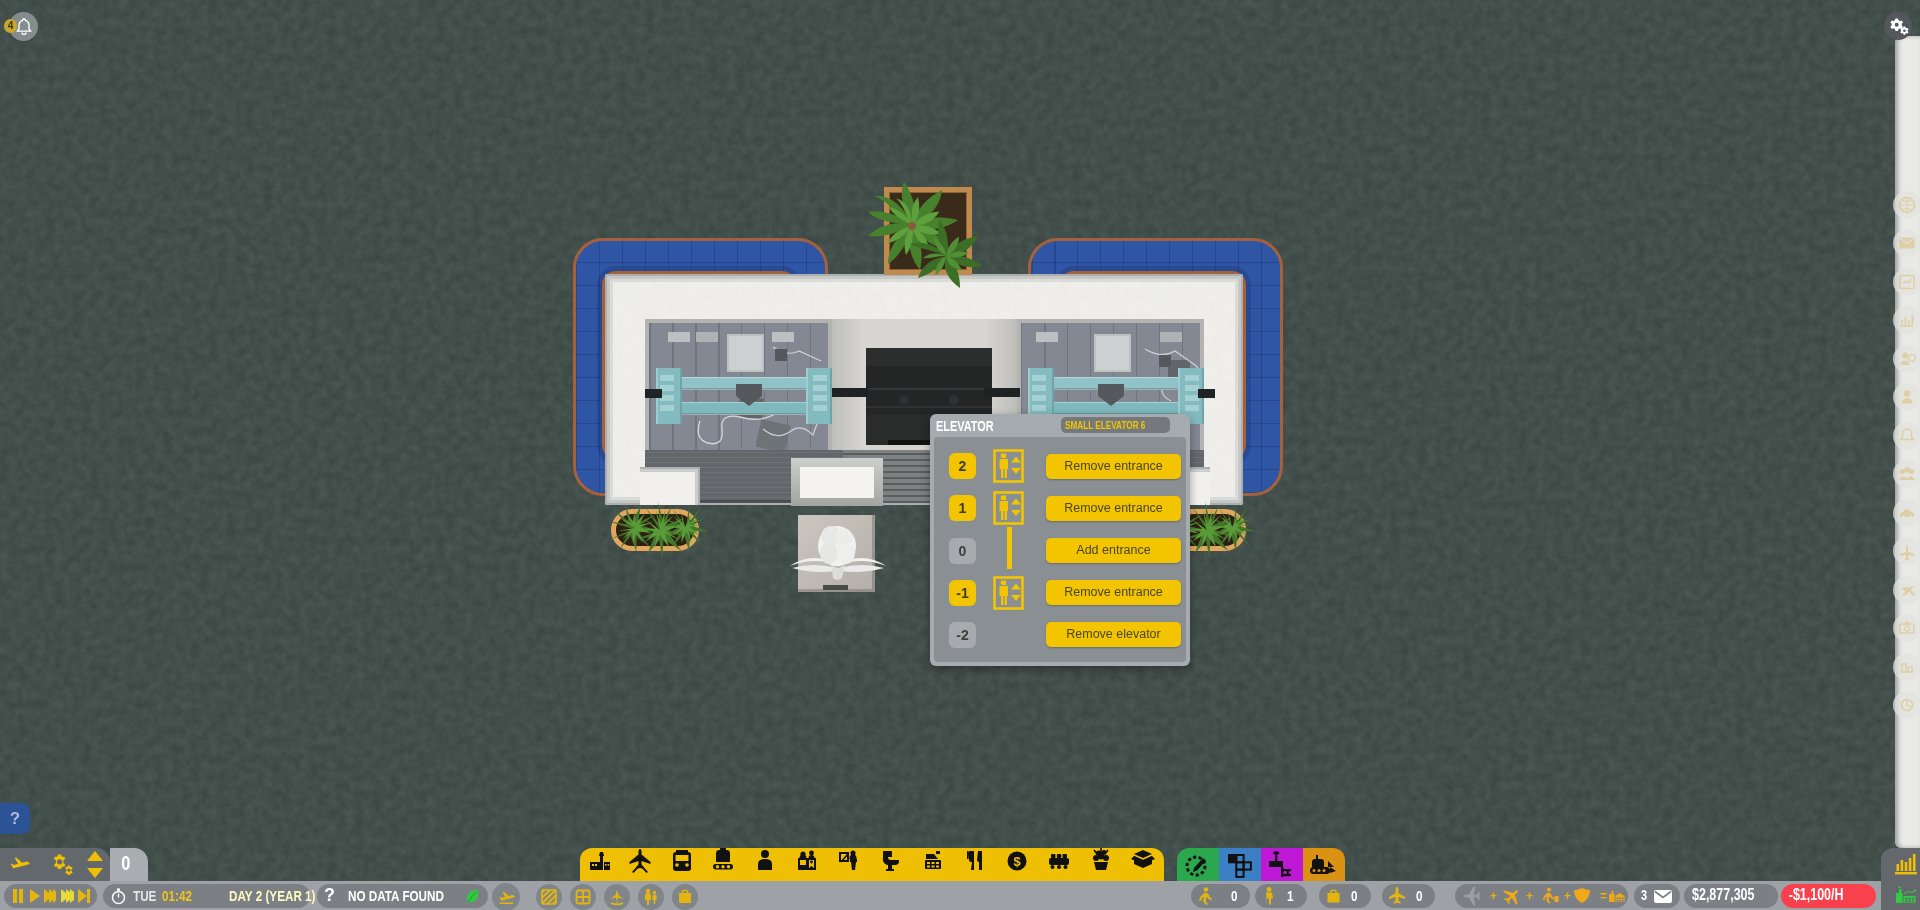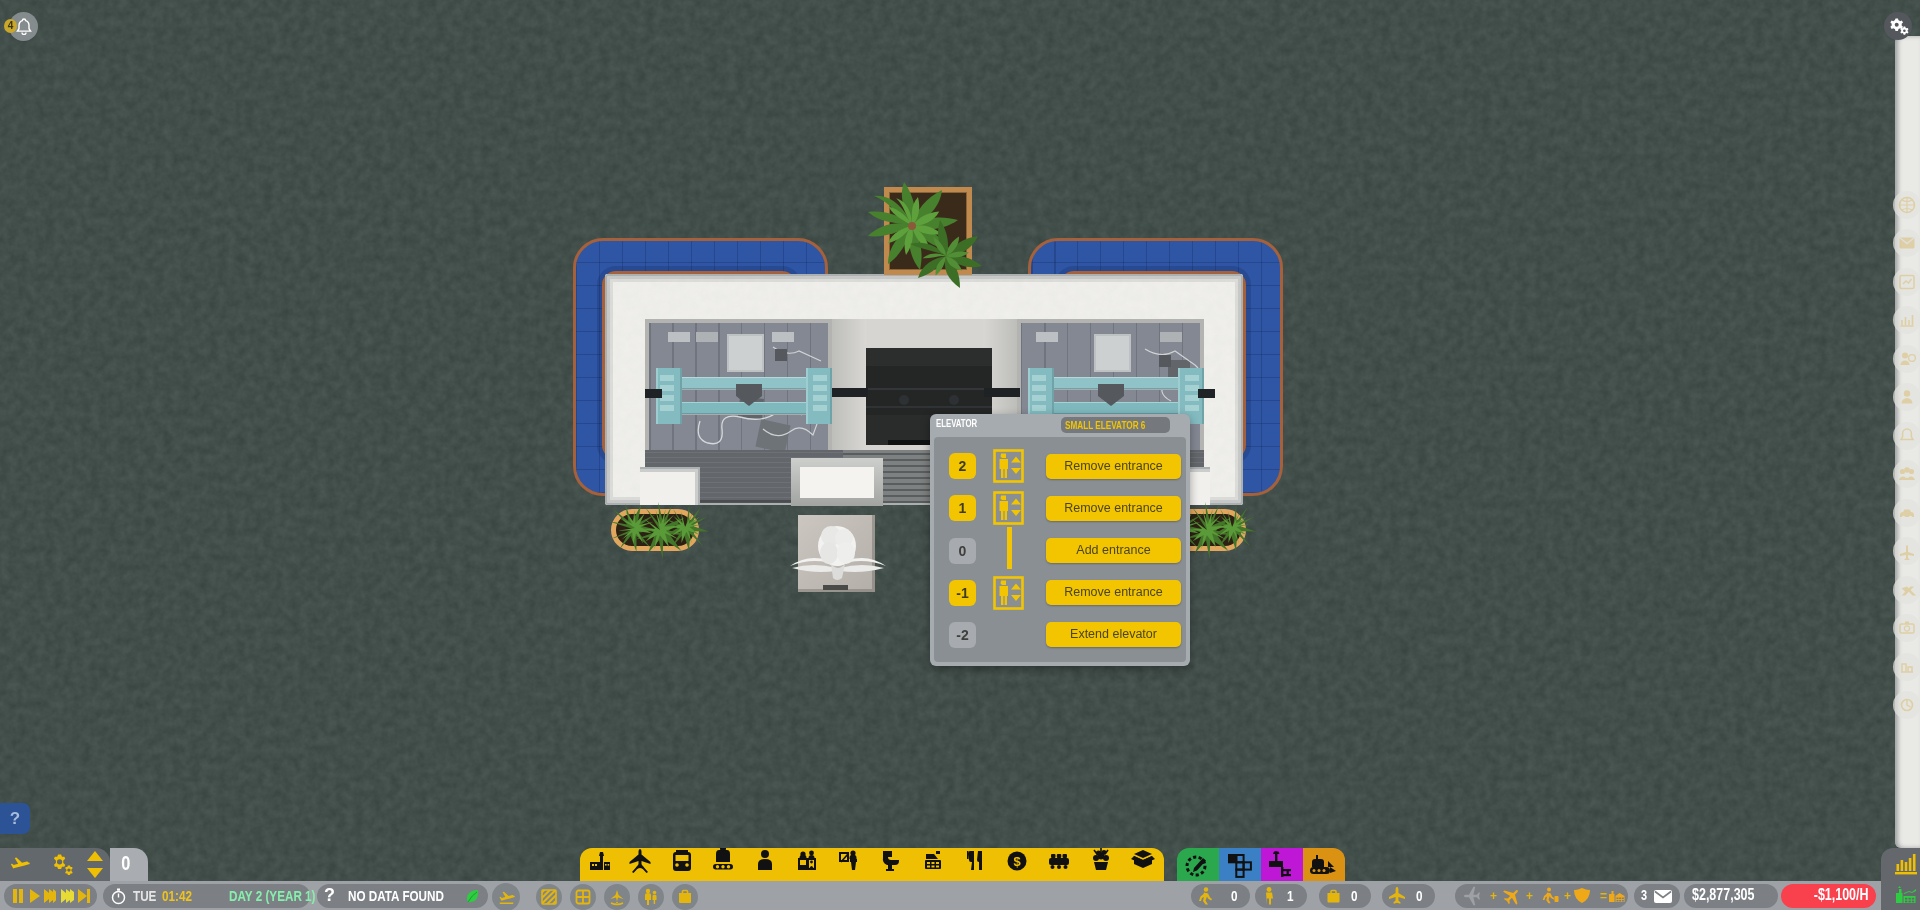--- a/index.html
+++ b/index.html
@@ -257,21 +257,21 @@
           <path d="M0 0 L-22 -7 L-5 -4 L-17 -17 L-4 -7 L-7 -22 L-1 -6 L7 -21 L4 -5 L20 -13 L6 -3 L22 1 L5 3 L15 16 L3 6 L3 20 L-2 6 L-12 18 L-4 4 L-20 9 Z" transform="scale(0.9) rotate(60)"></path>
         </g>
 <g transform="translate(82,29)">
           <path d="M0 0 L-22 -7 L-5 -4 L-17 -17 L-4 -7 L-7 -22 L-1 -6 L7 -21 L4 -5 L20 -13 L6 -3 L22 1 L5 3 L15 16 L3 6 L3 20 L-2 6 L-12 18 L-4 4 L-20 9 Z" transform="scale(0.75) rotate(100)"></path>
         </g>
 </g>
 </svg>
 
 <div class="abs" style="left:930px;top:414px;width:260px;height:252px;background:#A6ABAF;border-radius:6px;box-shadow:0 3px 10px rgba(0,0,0,0.35);">
 
-  <div class="abs" style="left:6px;top:4px;color:#FFFFFF;font-size:10px;font-weight:bold;"><span class="cond">ELEVATOR</span></div>
+  <div class="abs" style="left:6px;top:4px;color:#FFFFFF;font-size:14px;font-weight:bold;"><span class="cond">ELEVATOR</span></div>
 
   <div class="abs" style="left:131px;top:3px;width:109px;height:16px;background:#75797E;border-radius:5px;color:#F2C500;font-size:10.5px;font-weight:bold;line-height:16px;"><span class="cond" style="margin-left:4px;">SMALL ELEVATOR 6</span></div>
 
   <div class="abs" style="left:4px;top:23px;width:252px;height:225px;background:#8A8F94;border-radius:4px;"></div>
 
   <div class="abs" style="left:19px;top:39px;width:27px;height:26px;background:#F2C500;border-radius:6px;color:#3F3B20;font-weight:bold;font-size:14px;text-align:center;line-height:26px;">2</div>
 
   <svg class="abs" style="left:63px;top:35px;" width="31" height="34" viewBox="0 0 31 34">
         <g fill="#F2C500">
           <rect x="1.5" y="1.5" width="28" height="31" fill="none" stroke="#F2C500" stroke-width="2.6"></rect>
@@ -319,21 +319,21 @@
           <rect x="11.6" y="20" width="2.4" height="9"></rect>
           <path d="M18 13.5 l10 0 -5 -6 z"></path>
           <path d="M18 19 l10 0 -5 6 z"></path>
         </g>
       </svg>
 
   <div class="abs" style="left:116px;top:166px;width:135px;height:25px;background:#F2C500;border-radius:5px;color:#4A4520;font-size:12.5px;text-align:center;line-height:25px;box-shadow:0 1px 2px rgba(0,0,0,0.25);">Remove entrance</div>
 
   <div class="abs" style="left:19px;top:208px;width:27px;height:26px;background:#A7ABAF;border-radius:6px;color:#3F3F3B;font-weight:bold;font-size:14px;text-align:center;line-height:26px;">-2</div>
 
-  <div class="abs" style="left:116px;top:208px;width:135px;height:25px;background:#F2C500;border-radius:5px;color:#4A4520;font-size:12.5px;text-align:center;line-height:25px;box-shadow:0 1px 2px rgba(0,0,0,0.25);">Extend elevator</div>
+  <div class="abs" style="left:116px;top:208px;width:135px;height:25px;background:#F2C500;border-radius:5px;color:#4A4520;font-size:12.5px;text-align:center;line-height:25px;box-shadow:0 1px 2px rgba(0,0,0,0.25);">Remove elevator</div>
 </div>
 
 
 <div class="abs" style="left:9px;top:12px;width:29px;height:29px;border-radius:50%;background:rgba(145,150,153,0.85);"></div>
 
 <svg class="abs" style="left:15px;top:17px;" width="18" height="19" viewBox="0 0 18 19">
       <path d="M9 2 a1.6 1.6 0 0 1 1.6 1.6 a5 5 0 0 1 3.4 4.7 v3.4 l1.6 2.4 h-13.2 l1.6 -2.4 v-3.4 a5 5 0 0 1 3.4 -4.7 a1.6 1.6 0 0 1 1.6 -1.6 z" fill="none" stroke="#FFFFFF" stroke-width="1.4"></path>
       <path d="M7 15.4 a2 2 0 0 0 4 0" fill="none" stroke="#FFFFFF" stroke-width="1.3"></path>
     </svg>
 
@@ -633,21 +633,21 @@
 <svg class="abs" style="left:110px;top:888px;" width="17" height="17" viewBox="0 0 17 17">
       <circle cx="8.5" cy="9.5" r="6" fill="none" stroke="#FFFFFF" stroke-width="1.5"></circle>
       <rect x="7" y="0.5" width="3" height="2.2" fill="#FFFFFF"></rect>
       <path d="M8.5 9.5 v-4" stroke="#FFFFFF" stroke-width="1.4"></path>
     </svg>
 
 <div class="abs" style="left:133px;top:887px;color:#e5e5e5;font-size:15px;font-weight:bold;"><span class="cond">TUE</span></div>
 
 <div class="abs" style="left:162px;top:887px;color:#EFC31C;font-size:15px;font-weight:bold;"><span class="cond">01:42</span></div>
 
-<div class="abs" style="left:229px;top:887px;color:#86efac;font-size:15px;font-weight:bold;"><span class="cond">DAY 2 (YEAR 1)</span></div>
+<div class="abs" style="left:229px;top:887px;color:#fef9c3;font-size:15px;font-weight:bold;"><span class="cond">DAY 2 (YEAR 1)</span></div>
 
 <div class="abs" style="left:317px;top:884px;width:171px;height:24px;background:#7C8085;border-radius:12px;"></div>
 
 <div class="abs" style="left:324px;top:885px;color:#FFFFFF;font-size:18px;font-weight:bold;">?</div>
 
 <div class="abs" style="left:348px;top:887px;color:#FFFFFF;font-size:15px;font-weight:bold;"><span class="cond">NO DATA FOUND</span></div>
 
 <svg class="abs" style="left:464px;top:888px;" width="17" height="16" viewBox="0 0 17 16">
       <path d="M14 2 q-10 0 -11 8 q-0.5 5 4 4 q8 -1 7 -12 z" fill="#2ECC40"></path>
       <path d="M4 14 q4 -7 9 -10" stroke="#1A9E2C" stroke-width="1" fill="none"></path>
@@ -763,21 +763,21 @@
 <div class="abs" style="left:1641px;top:887px;color:#FFFFFF;font-size:14px;font-weight:bold;"><span class="cond">3</span></div>
 <svg class="abs" style="left:1654px;top:890px;" width="18" height="13" viewBox="0 0 18 13">
       <rect width="18" height="13" rx="2" fill="#FFFFFF"></rect>
       <path d="M1 1.5 l8 6 l8 -6" fill="none" stroke="#7C8085" stroke-width="1.7"></path>
     </svg>
 
 <div class="abs" style="left:1684px;top:884px;width:94px;height:24px;background:#7C8085;border-radius:12px;"></div>
 <div class="abs" style="left:1692px;top:886px;color:#FFFFFF;font-size:16px;font-weight:bold;"><span class="cond">$2,877,305</span></div>
 
 <div class="abs" style="left:1781px;top:884px;width:95px;height:24px;background:#F8414D;border-radius:12px;"></div>
-<div class="abs" style="left:1781px;top:886px;width:95px;text-align:right;color:#FFFFFF;font-size:16px;font-weight:bold;"><span class="condc">-$1,100/H</span></div>
+<div class="abs" style="left:1781px;top:886px;width:95px;text-align:left;color:#FFFFFF;font-size:16px;font-weight:bold;"><span class="condc">-$1,100/H</span></div>
 
 <div class="abs" style="left:1881px;top:848px;width:39px;height:62px;background:#64686D;border-radius:12px 0 0 0;"></div>
 
 <svg class="abs" style="left:1894px;top:854px;" width="24" height="22" viewBox="0 0 24 22">
       <g fill="#EFBF04">
         <rect x="1" y="18" width="22" height="2.4"></rect>
         <rect x="2.5" y="10" width="2.6" height="7"></rect>
         <rect x="6.6" y="6" width="2.6" height="11"></rect>
         <rect x="10.7" y="8" width="2.6" height="9"></rect>
         <rect x="14.8" y="4" width="2.6" height="13"></rect>

